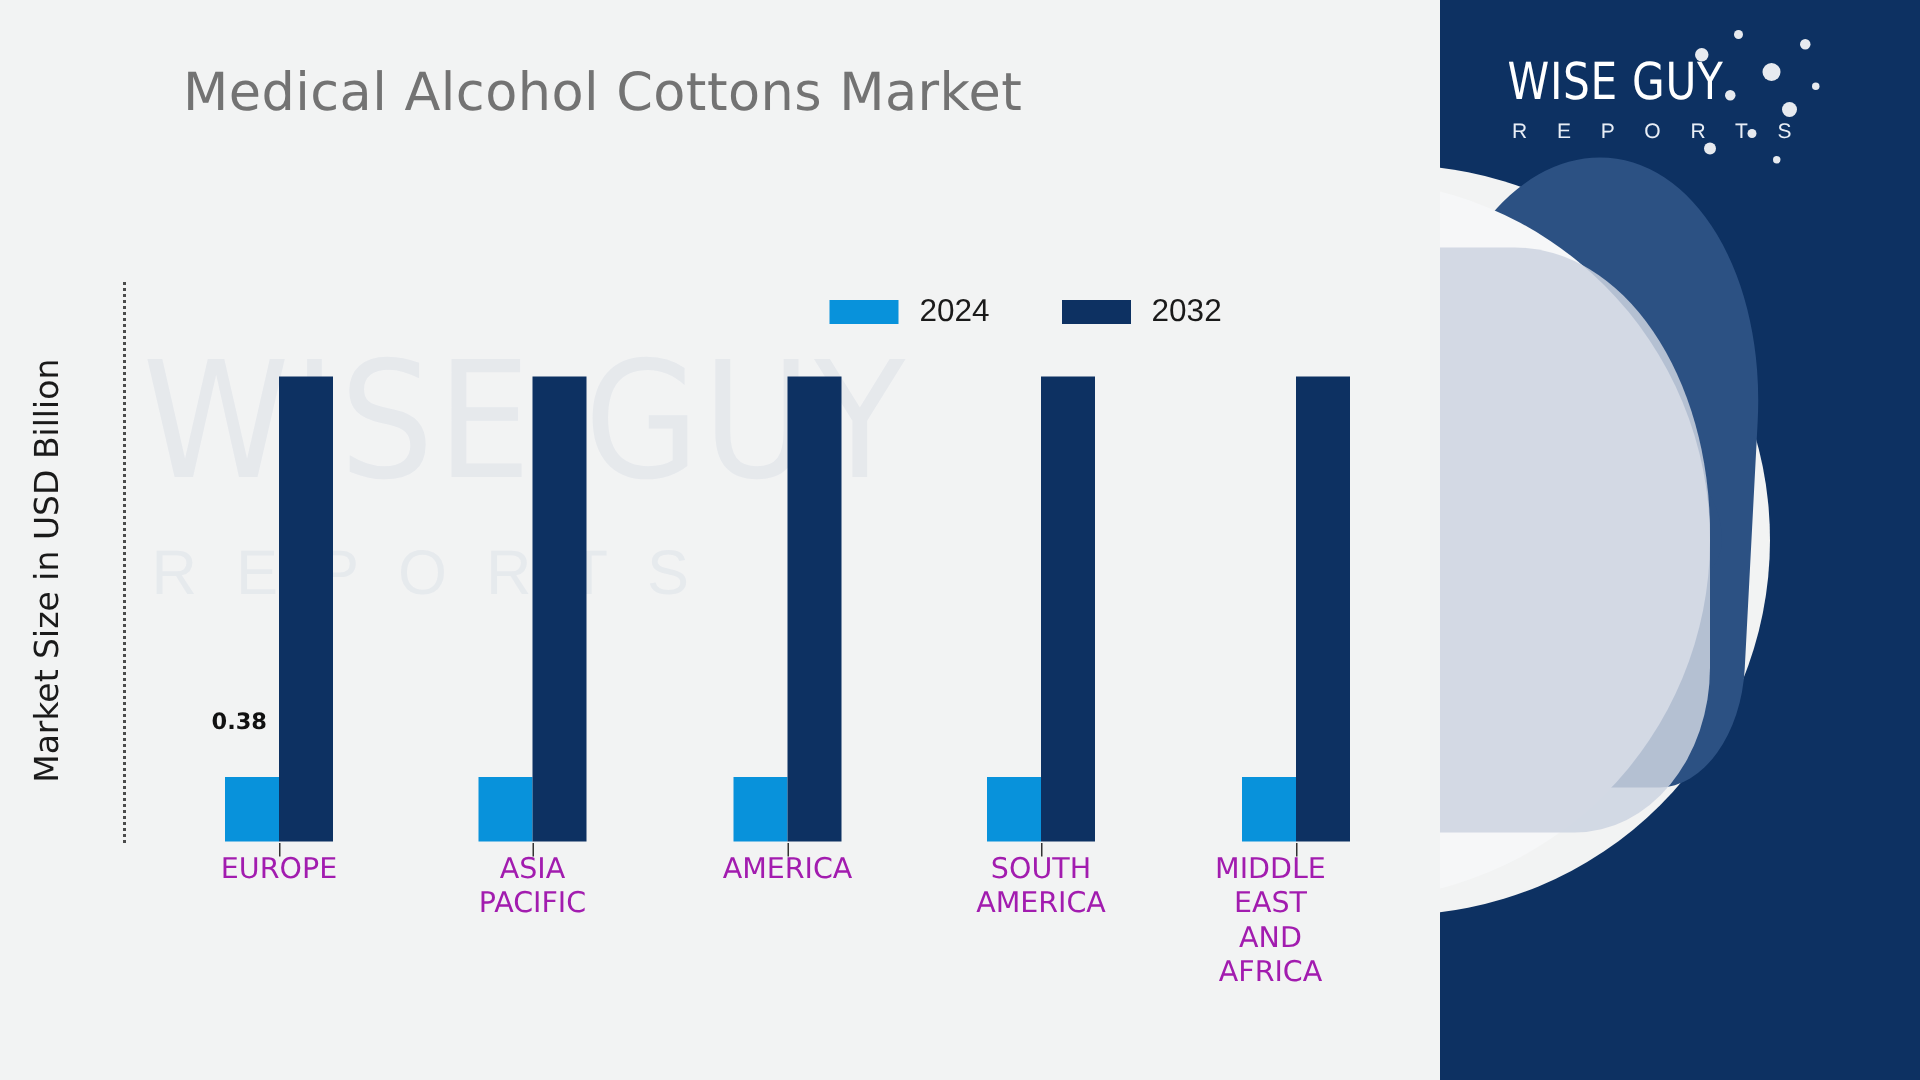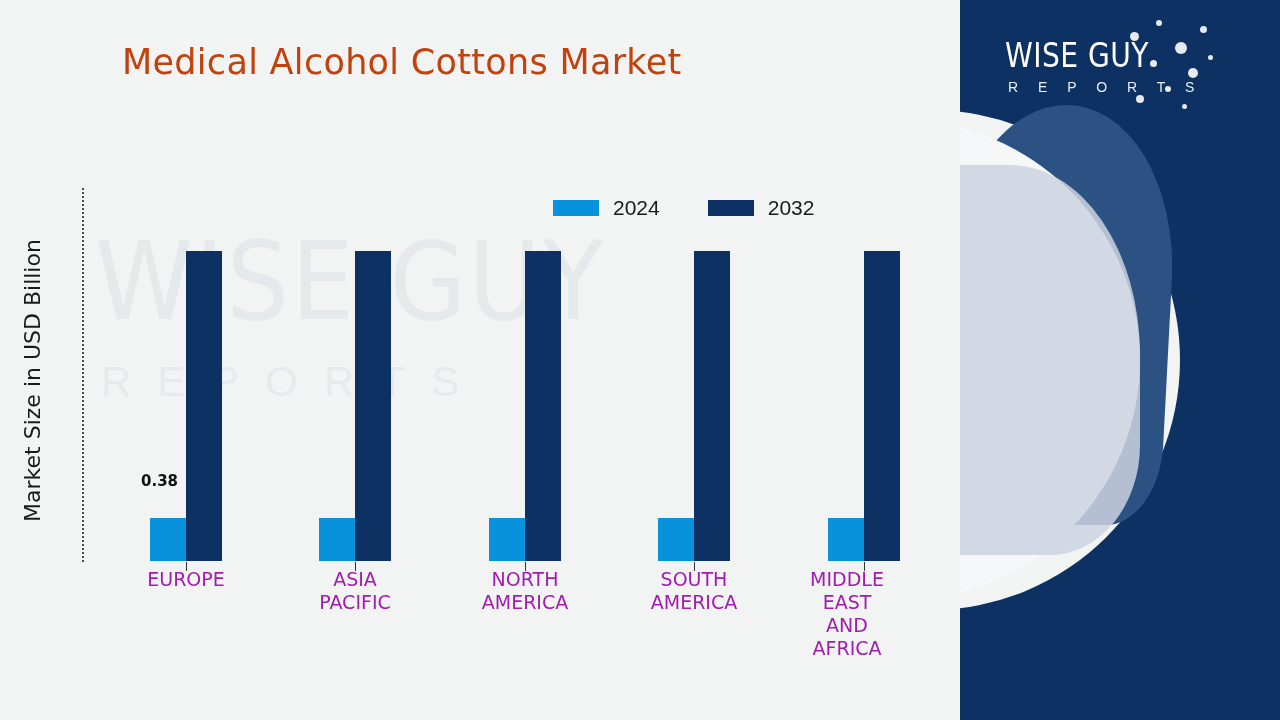--- a/index.html
+++ b/index.html
@@ -74,21 +74,21 @@
   }
   .wm-sub{
     font-size:42px;color:#e3e7ec;opacity:.75;letter-spacing:26px;
     margin-top:22px;padding-left:6px;white-space:nowrap;
     font-family:"Liberation Sans",sans-serif;
   }
 
   
   .title{
     position:absolute;left:122px;top:42px;z-index:30;
-    font-size:35px;color:#c2410c;letter-spacing:.3px;
+    font-size:35px;color:#737373;letter-spacing:.3px;
     font-family:"DejaVu Sans","Liberation Sans",sans-serif;
     white-space:nowrap;
   }
 
   
   .legend{position:absolute;left:553px;top:196px;z-index:30;display:flex;gap:48px;align-items:center;}
   .legend-item{display:flex;align-items:center;gap:14px;}
   .legend-swatch{width:46px;height:16px;display:block;}
   .legend-label{font-size:21px;color:#1a1a1a;font-family:Liberation Sans, sans-serif;}
 
@@ -188,21 +188,20 @@
       </div>
     <div id="cats">
         <div class="cat-label" style="left: 91px; width: 190px; top: 568px;">
           <div>EUROPE</div>
         </div>
         <div class="cat-label" style="left: 260px; width: 190px; top: 568px;">
           <div>ASIA</div>
           <div>PACIFIC</div>
         </div>
         <div class="cat-label" style="left: 430px; width: 190px; top: 568px;">
-          <div>NORTH</div>
           <div>AMERICA</div>
         </div>
         <div class="cat-label" style="left: 599px; width: 190px; top: 568px;">
           <div>SOUTH</div>
           <div>AMERICA</div>
         </div>
         <div class="cat-label" style="left: 752px; width: 190px; top: 568px; text-align: center;">
           <div>MIDDLE</div>
           <div>EAST</div>
           <div>AND</div>

